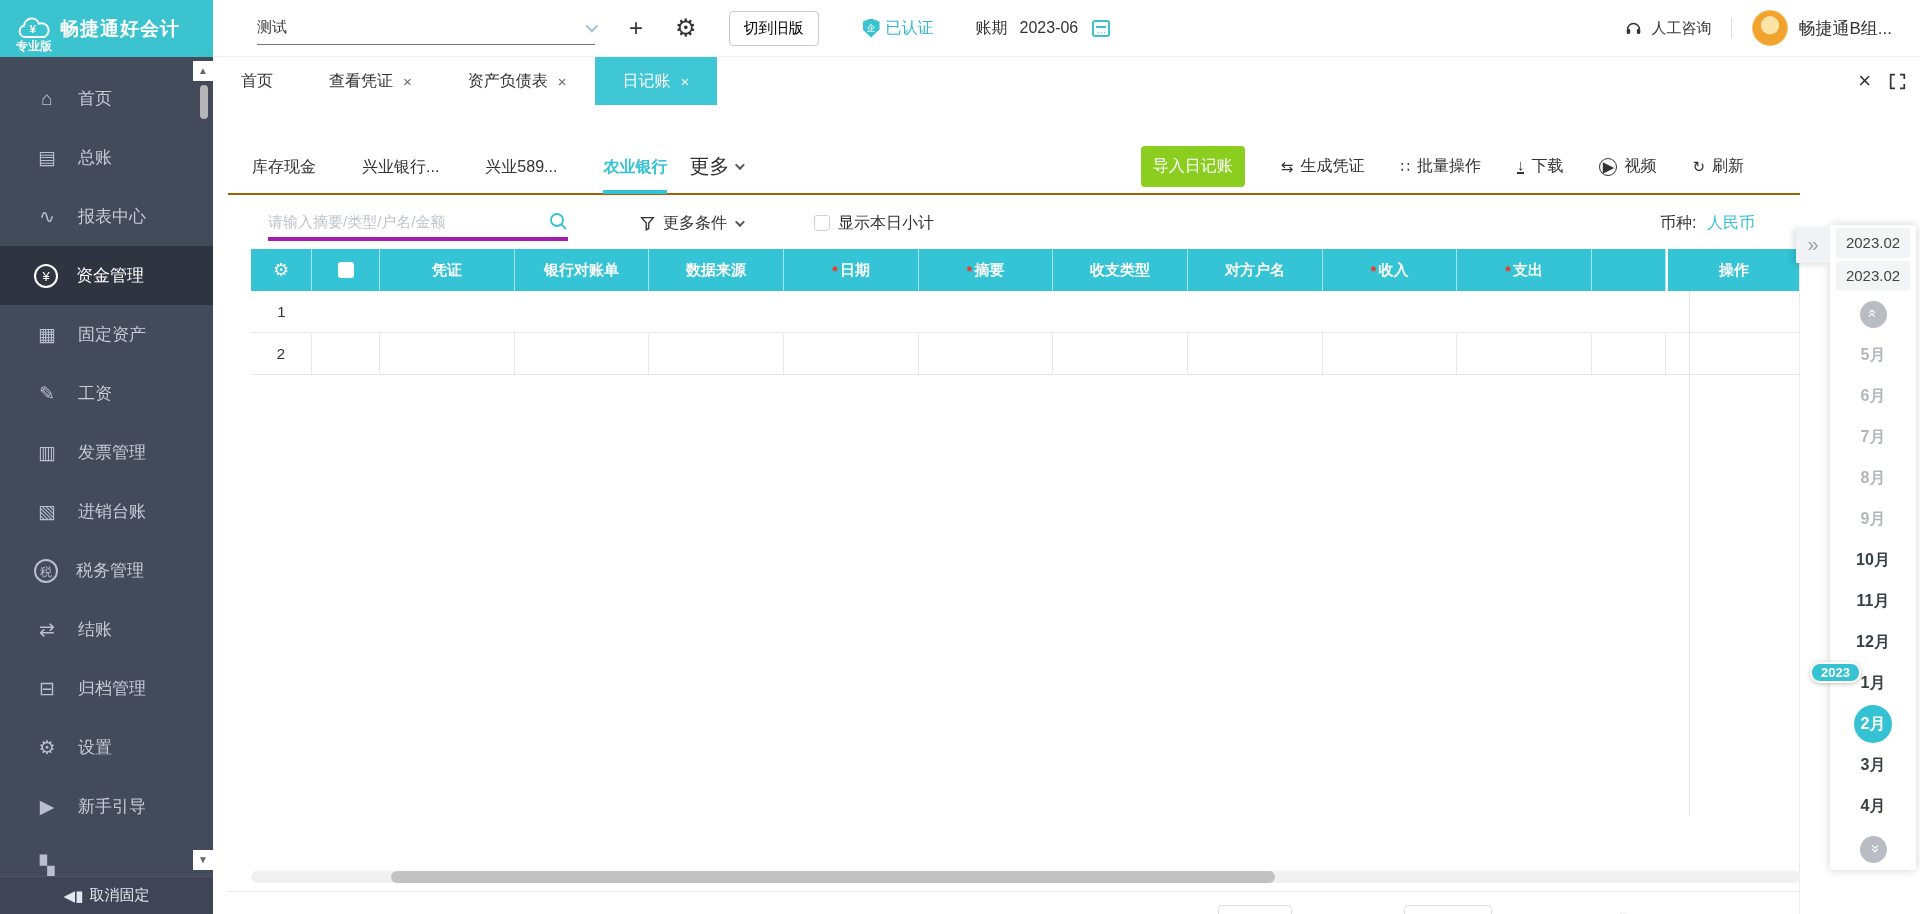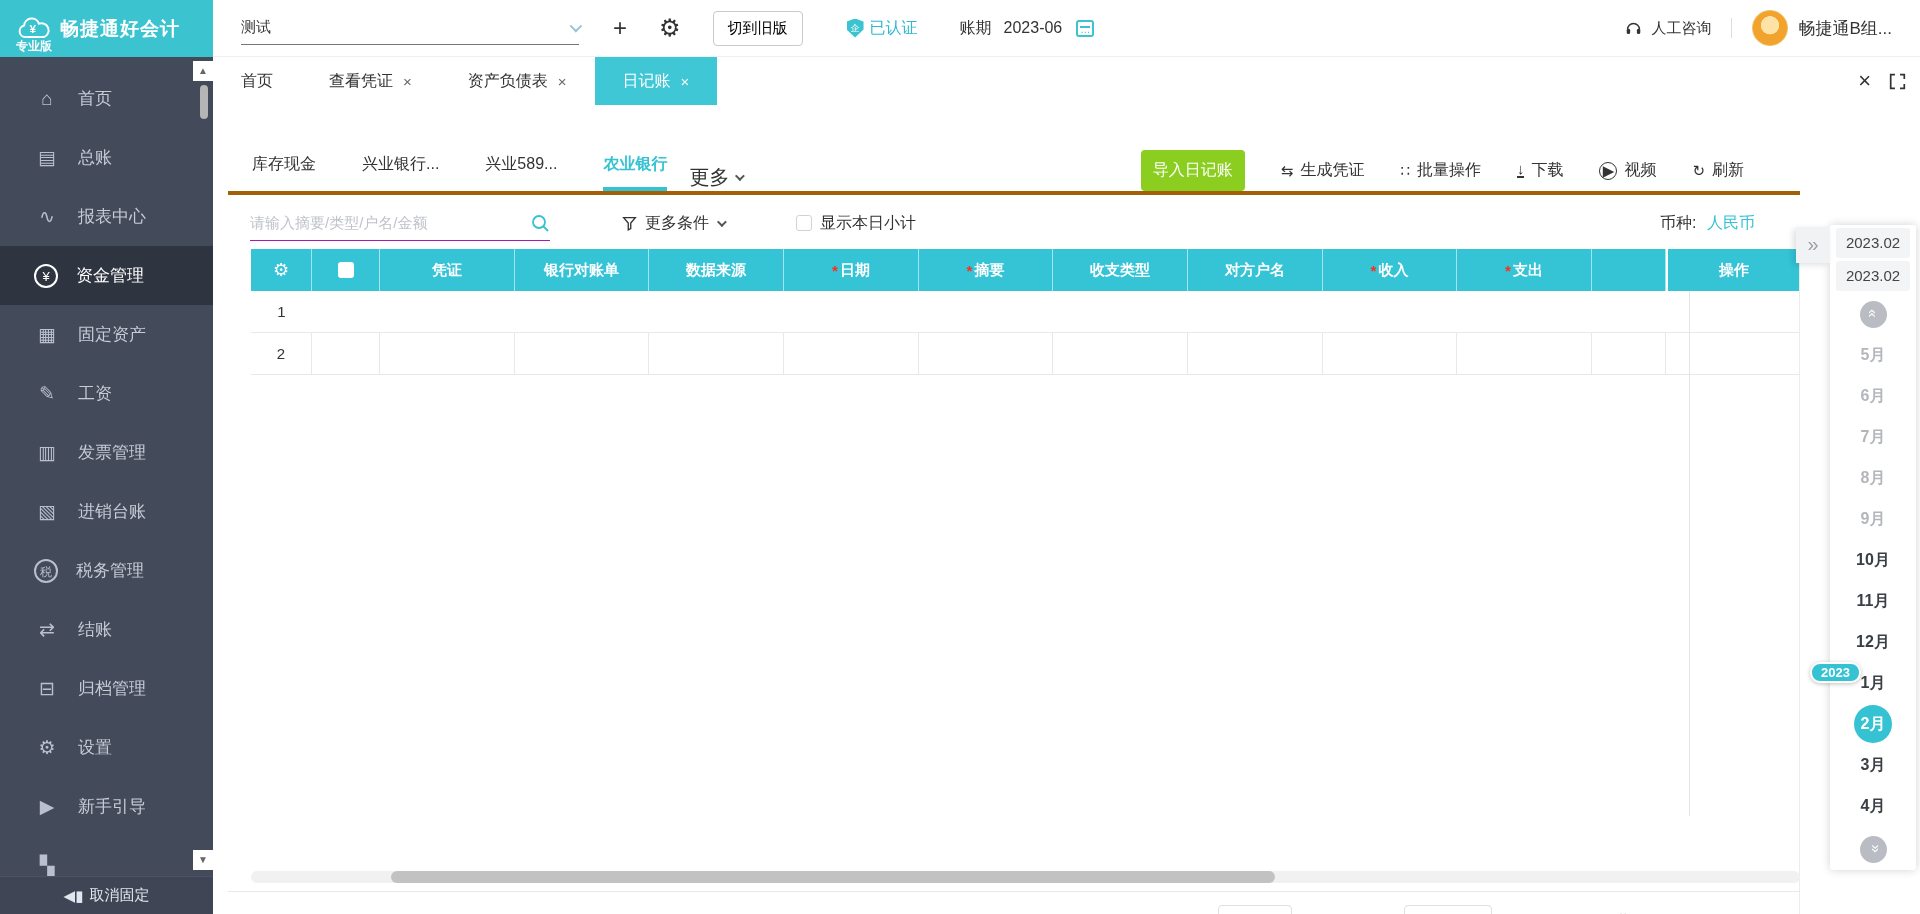--- a/index.html
+++ b/index.html
@@ -5,21 +5,21 @@
   * { margin:0; padding:0; box-sizing:border-box; }
   html,body { width:1920px; height:914px; overflow:hidden; background:#fff;
     font-family:"Liberation Sans","DejaVu Sans",sans-serif; color:#333; }
   .app { position:relative; width:1920px; height:914px; }
 
   
   .topbar { position:absolute; left:0; top:0; width:1920px; height:57px; display:flex; background:#fff; border-bottom:1px solid #eef0f2; z-index:5;}
   .logo { width:213px; height:57px; background:#3bc3cf; color:#fff; position:relative; display:flex; align-items:center; padding-left:16px; gap:8px;}
   .logo-title { font-size:19px; font-weight:bold; letter-spacing:1px;}
   .logo-sub { position:absolute; left:16px; bottom:2px; font-size:12px; font-weight:bold;}
-  .topbar-main { flex:1; display:flex; align-items:center; padding:0 28px;}
+  .topbar-main { flex:1; display:flex; align-items:center; padding:0 28px;margin-left:16px;}
   .company-select { width:338px; height:34px; border-bottom:1px solid #777; display:flex; align-items:center; justify-content:space-between; font-size:15px; margin-right:34px;}
   .chev { display:inline-block; width:9px; height:9px; border-right:2px solid #9bc4d8; border-bottom:2px solid #9bc4d8; transform:rotate(45deg) translateY(-2px);}
   .chev.dark { border-color:#555; width:7px; height:7px;}
   .tb-ic { font-size:24px; color:#333; margin-right:32px; cursor:pointer;}
   .btn-old { border:1px solid #c8cacd; border-radius:4px; padding:7px 14px; font-size:15px; margin-right:44px; background:#fff; cursor:pointer;}
   .certified { display:flex; align-items:center; gap:6px; color:#2fb9d0; font-size:16px; margin-right:42px;}
   .shield { width:17px; height:19px; background:#3bc3cf; clip-path:polygon(50% 0,100% 16%,100% 58%,50% 100%,0 58%,0 16%); color:#fff; font-size:9px; display:flex; align-items:center; justify-content:center;}
   .period { display:flex; align-items:center; gap:12px; font-size:16px;}
   .cal { width:18px; height:17px; border:2px solid #3bc3cf; border-radius:3px; position:relative; margin-left:2px;}
   .cal::before { content:""; position:absolute; left:2px; top:4px; right:2px; border-top:2px solid #3bc3cf;}
@@ -50,33 +50,33 @@
   .tab .x { font-size:15px; color:#666;}
   .tab.active { background:#3fc7d5; color:#fff;text-align:right;}
   .tab.active .x { color:#fff;}
   .win-controls { position:absolute; right:14px; top:0; height:48px; display:flex; align-items:center; gap:18px;}
   .win-close { font-size:22px; color:#333; cursor:pointer;}
   .expand-ic { cursor:pointer; }
 
   
   .workarea { position:absolute; left:228px; top:105px; right:0; bottom:0;}
   .inner { position:relative; width:1572px; height:100%;}
-  .subbar { margin-top:35px; height:55px; border-bottom:4px solid #a16207; display:flex; align-items:flex-end;}
+  .subbar { margin-top:35px; height:55px; border-bottom:2px solid #a16207; display:flex; align-items:center;}
   .subtab { margin-left:24px; margin-right:22px; height:55px; line-height:55px; font-size:16px; cursor:pointer; color:#333;}
   .subtab.active { color:#35c3d3; font-weight:bold; border-bottom:4px solid #35c3d3;}
   .subtab-more { font-size:20px; display:flex; align-items:center; gap:6px; cursor:pointer;}
   .tools { margin-left:auto; display:flex; align-items:center; gap:36px; padding-right:56px;}
   .btn-primary { background:#8bce20; color:#fff; border:none; border-radius:4px; padding:10px 12px; font-size:16px; cursor:pointer;}
   .tool-btn { display:flex; align-items:center; gap:7px; font-size:16px; color:#333; cursor:pointer;}
   .tool-btn .g { font-size:15px;}
   .g-video { width:18px; height:18px; border:1.5px solid #333; border-radius:50%; font-size:8px; line-height:16px; text-align:center;}
   .g-dl { border-bottom:2px solid #333; line-height:12px; padding-bottom:1px;}
 
   .filterrow { height:52px; display:flex; align-items:center; margin-top:2px;}
-  .searchbox { margin-left:22px; width:300px; height:36px; border-bottom:1px solid #a21caf; display:flex; align-items:center;}
+  .searchbox { margin-left:40px; width:300px; height:36px; border-bottom:4px solid #a21caf; display:flex; align-items:center;}
   .searchbox input { flex:1; border:none; outline:none; font-size:15px; color:#333; font-family:inherit;}
   .searchbox input::placeholder { color:#bfc3c9;}
   .morefilter { margin-left:72px; display:flex; align-items:center; gap:8px; font-size:16px; cursor:pointer;}
   .chkwrap { margin-left:72px; display:flex; align-items:center; gap:8px; font-size:16px; cursor:pointer;}
   .chk { width:16px; height:16px; border:1px solid #cfd3d9; border-radius:3px; background:#fff;}
   .currency { margin-left:auto; padding-right:45px; font-size:16px;}
   .currency .val { color:#35c3d3; margin-left:6px; cursor:pointer;}
 
   
   .tablewrap { margin-left:23px; width:1549px; position:relative;}

